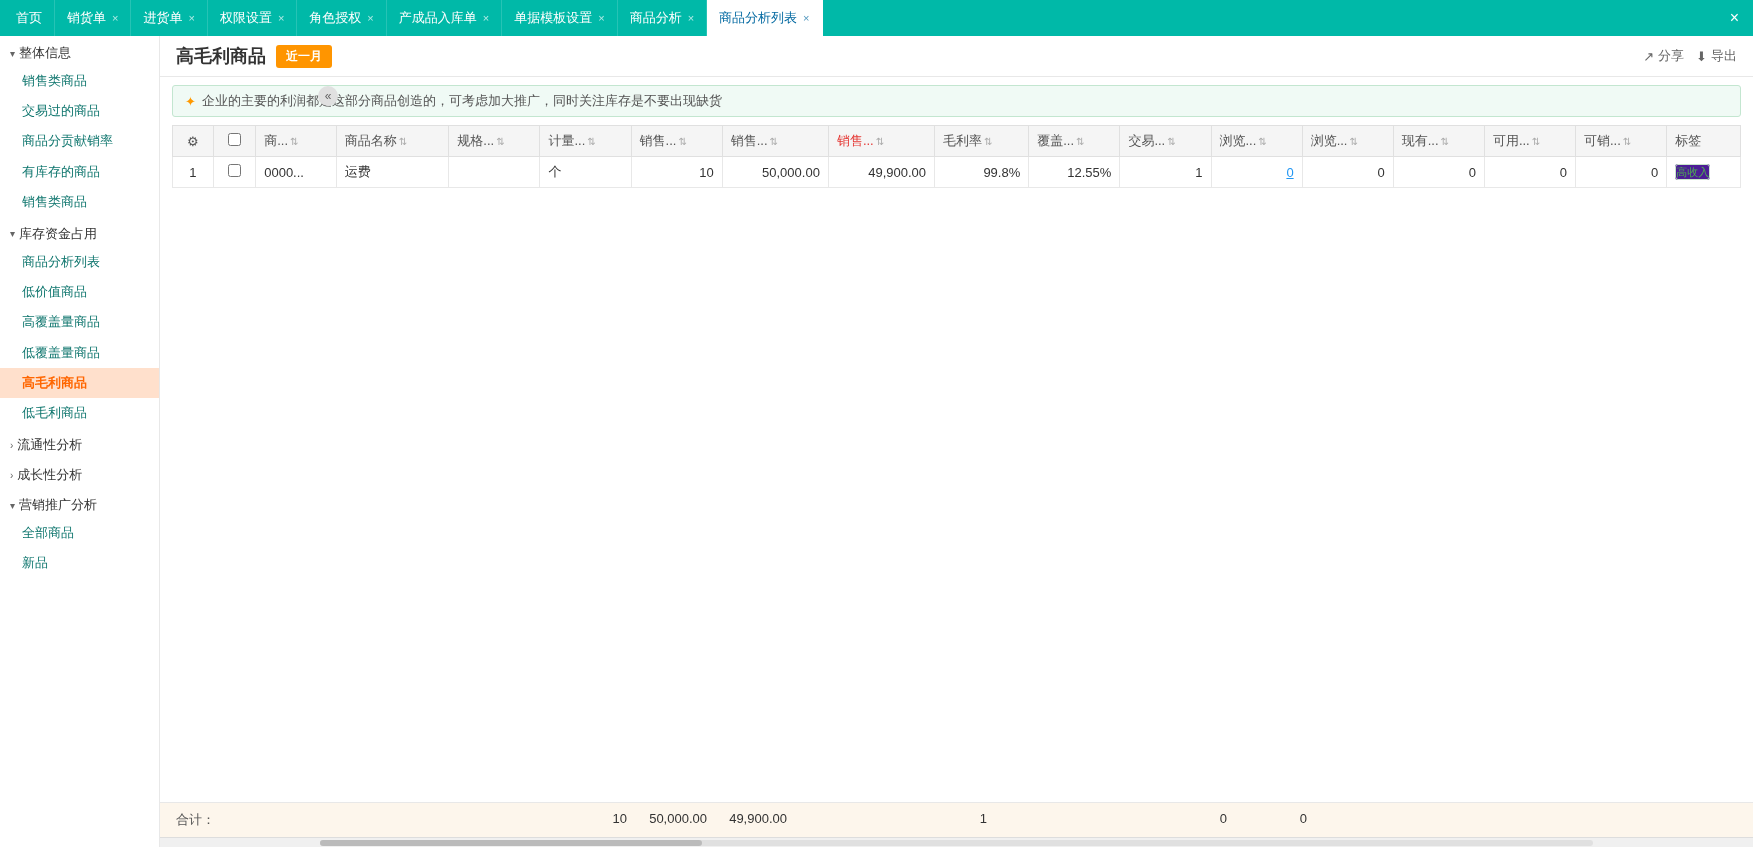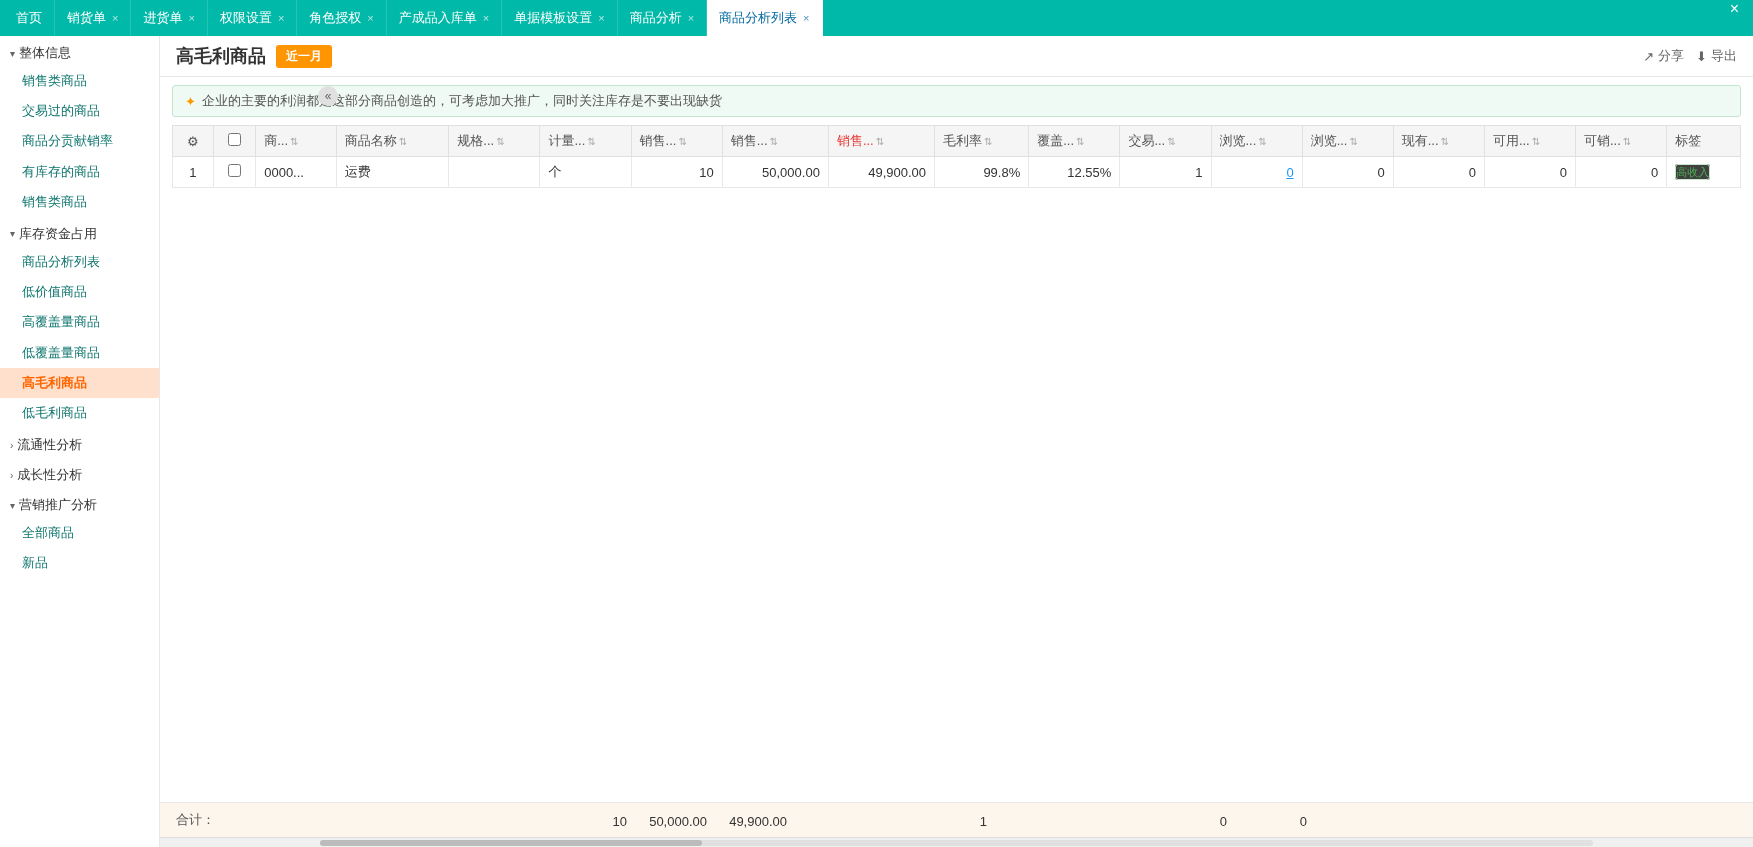--- a/index.html
+++ b/index.html
@@ -2,20 +2,21 @@
 <html><head>
   <meta charset="utf-8">
   <style>
     * { box-sizing: border-box; margin: 0; padding: 0; font-family: 'Microsoft YaHei', Arial, sans-serif; font-size: 13px; }
     body { background: #f5f5f5; overflow: hidden; height: 847px; display: flex; flex-direction: column; }
 
     
     .top-nav {
       background: #00b9a8;
       display: flex;
+      align-items: center;
       height: 36px;
       padding: 0 4px;
       flex-shrink: 0;
     }
     .nav-tab {
       display: flex;
       align-items: center;
       padding: 0 12px;
       height: 36px;
       color: #fff;
@@ -194,39 +195,39 @@
       z-index: 5;
     }
     thead tr th .sort-icon { color: #aaa; font-size: 10px; margin-left: 2px; }
     tbody tr td {
       border: 1px solid #e8e8e8;
       padding: 6px 8px;
       color: #333;
       white-space: nowrap;
     }
     .tag-badge {
-      background: #404040;
+      background: #4c1d95;
       color: #4caf50;
       border: 1px solid #c8e6c9;
       border-radius: 3px;
       padding: 1px 0;
       font-size: 11px;
     }
     .link-text { color: #2196f3; text-decoration: underline; cursor: pointer; }
     .checkbox-cell { text-align: center; }
     .number-cell { text-align: right; }
     .center-cell { text-align: center; }
 
     
     .footer-bar {
       background: #fdf6ec;
       border-top: 1px solid #e8e8e8;
       padding: 8px 16px;
       display: flex;
-      align-items: flex-end;
+      align-items: flex-start;
       flex-shrink: 0;
       font-size: 13px;
       color: #555;
     }
     .footer-bar .total-label { margin-right: 20px; }
     .footer-values {
       display: flex;
       gap: 0;
       flex: 1;
     }

